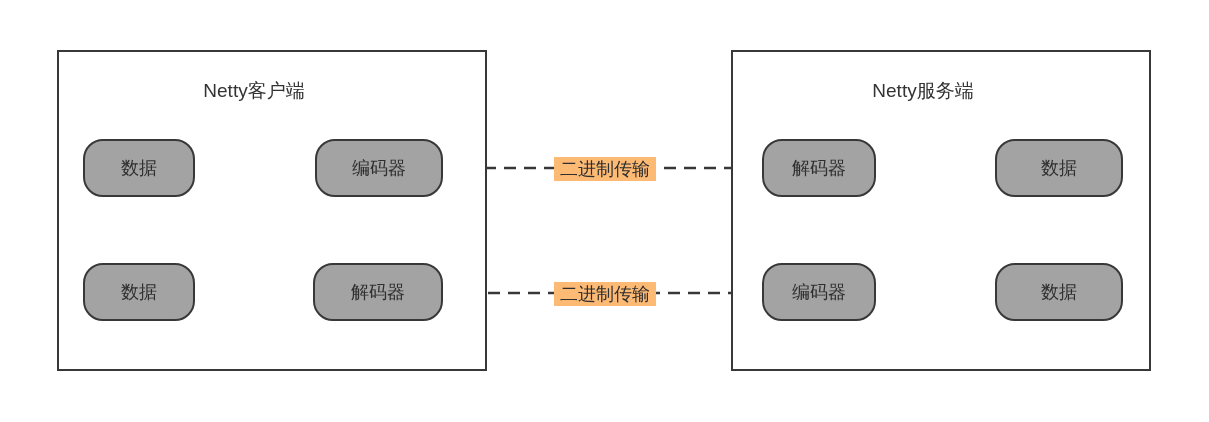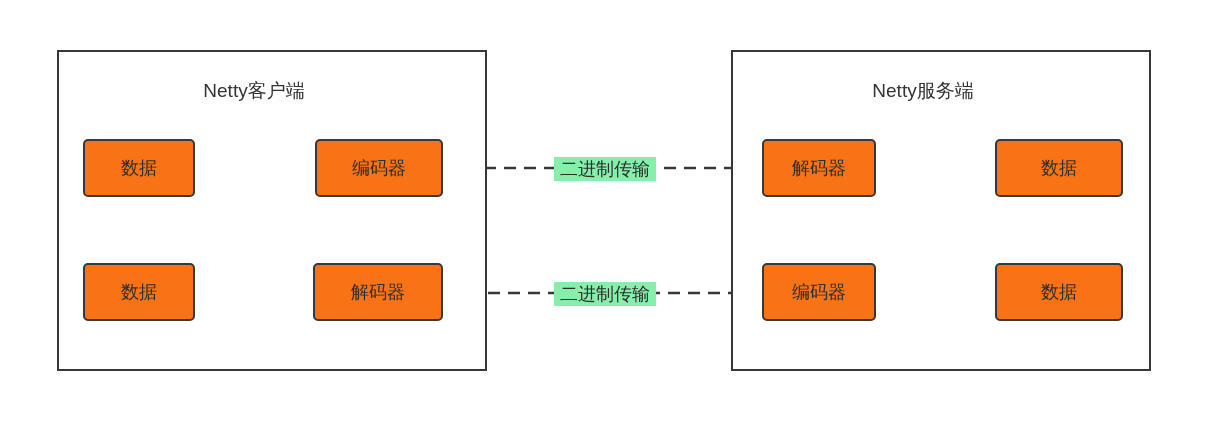--- a/index.html
+++ b/index.html
@@ -38,43 +38,43 @@
     width: 100%;
     text-align: center;
     font-size: 19px;
     color: #333333;
     transform: translateX(-18px);
     white-space: nowrap;
   }
   .node {
     position: absolute;
     border: 2.5px solid #383838;
-    border-radius: 5px;
-    background: #f97316;
+    border-radius: 20px;
+    background: #a3a3a3;
     box-sizing: border-box;
     height: 58px;
     display: flex;
     align-items: center;
     justify-content: center;
     font-size: 18px;
     color: #2e2e2e;
     white-space: nowrap;
   }
   .n-c-data-top    { left: 83px;  top: 139px; width: 112px; }
   .n-c-encoder     { left: 315px; top: 139px; width: 128px; }
   .n-c-data-bottom { left: 83px;  top: 263px; width: 112px; }
   .n-c-decoder     { left: 313px; top: 263px; width: 130px; }
   .n-s-decoder     { left: 762px; top: 139px; width: 114px; }
   .n-s-data-top    { left: 995px; top: 139px; width: 128px; }
   .n-s-encoder     { left: 762px; top: 263px; width: 114px; }
   .n-s-data-bottom { left: 995px; top: 263px; width: 128px; }
   .link-label {
     position: absolute;
     transform: translate(-50%, -50%);
-    background: #86efac;
+    background: #fdba74;
     padding: 0 6px;
     font-size: 18px;
     color: #2e2e2e;
     white-space: nowrap;
   }
   .link-label.top    { left: 605px; top: 169px; }
   .link-label.bottom { left: 605px; top: 294px; }
   .watermark {
     position: absolute;
     right: 17px;

